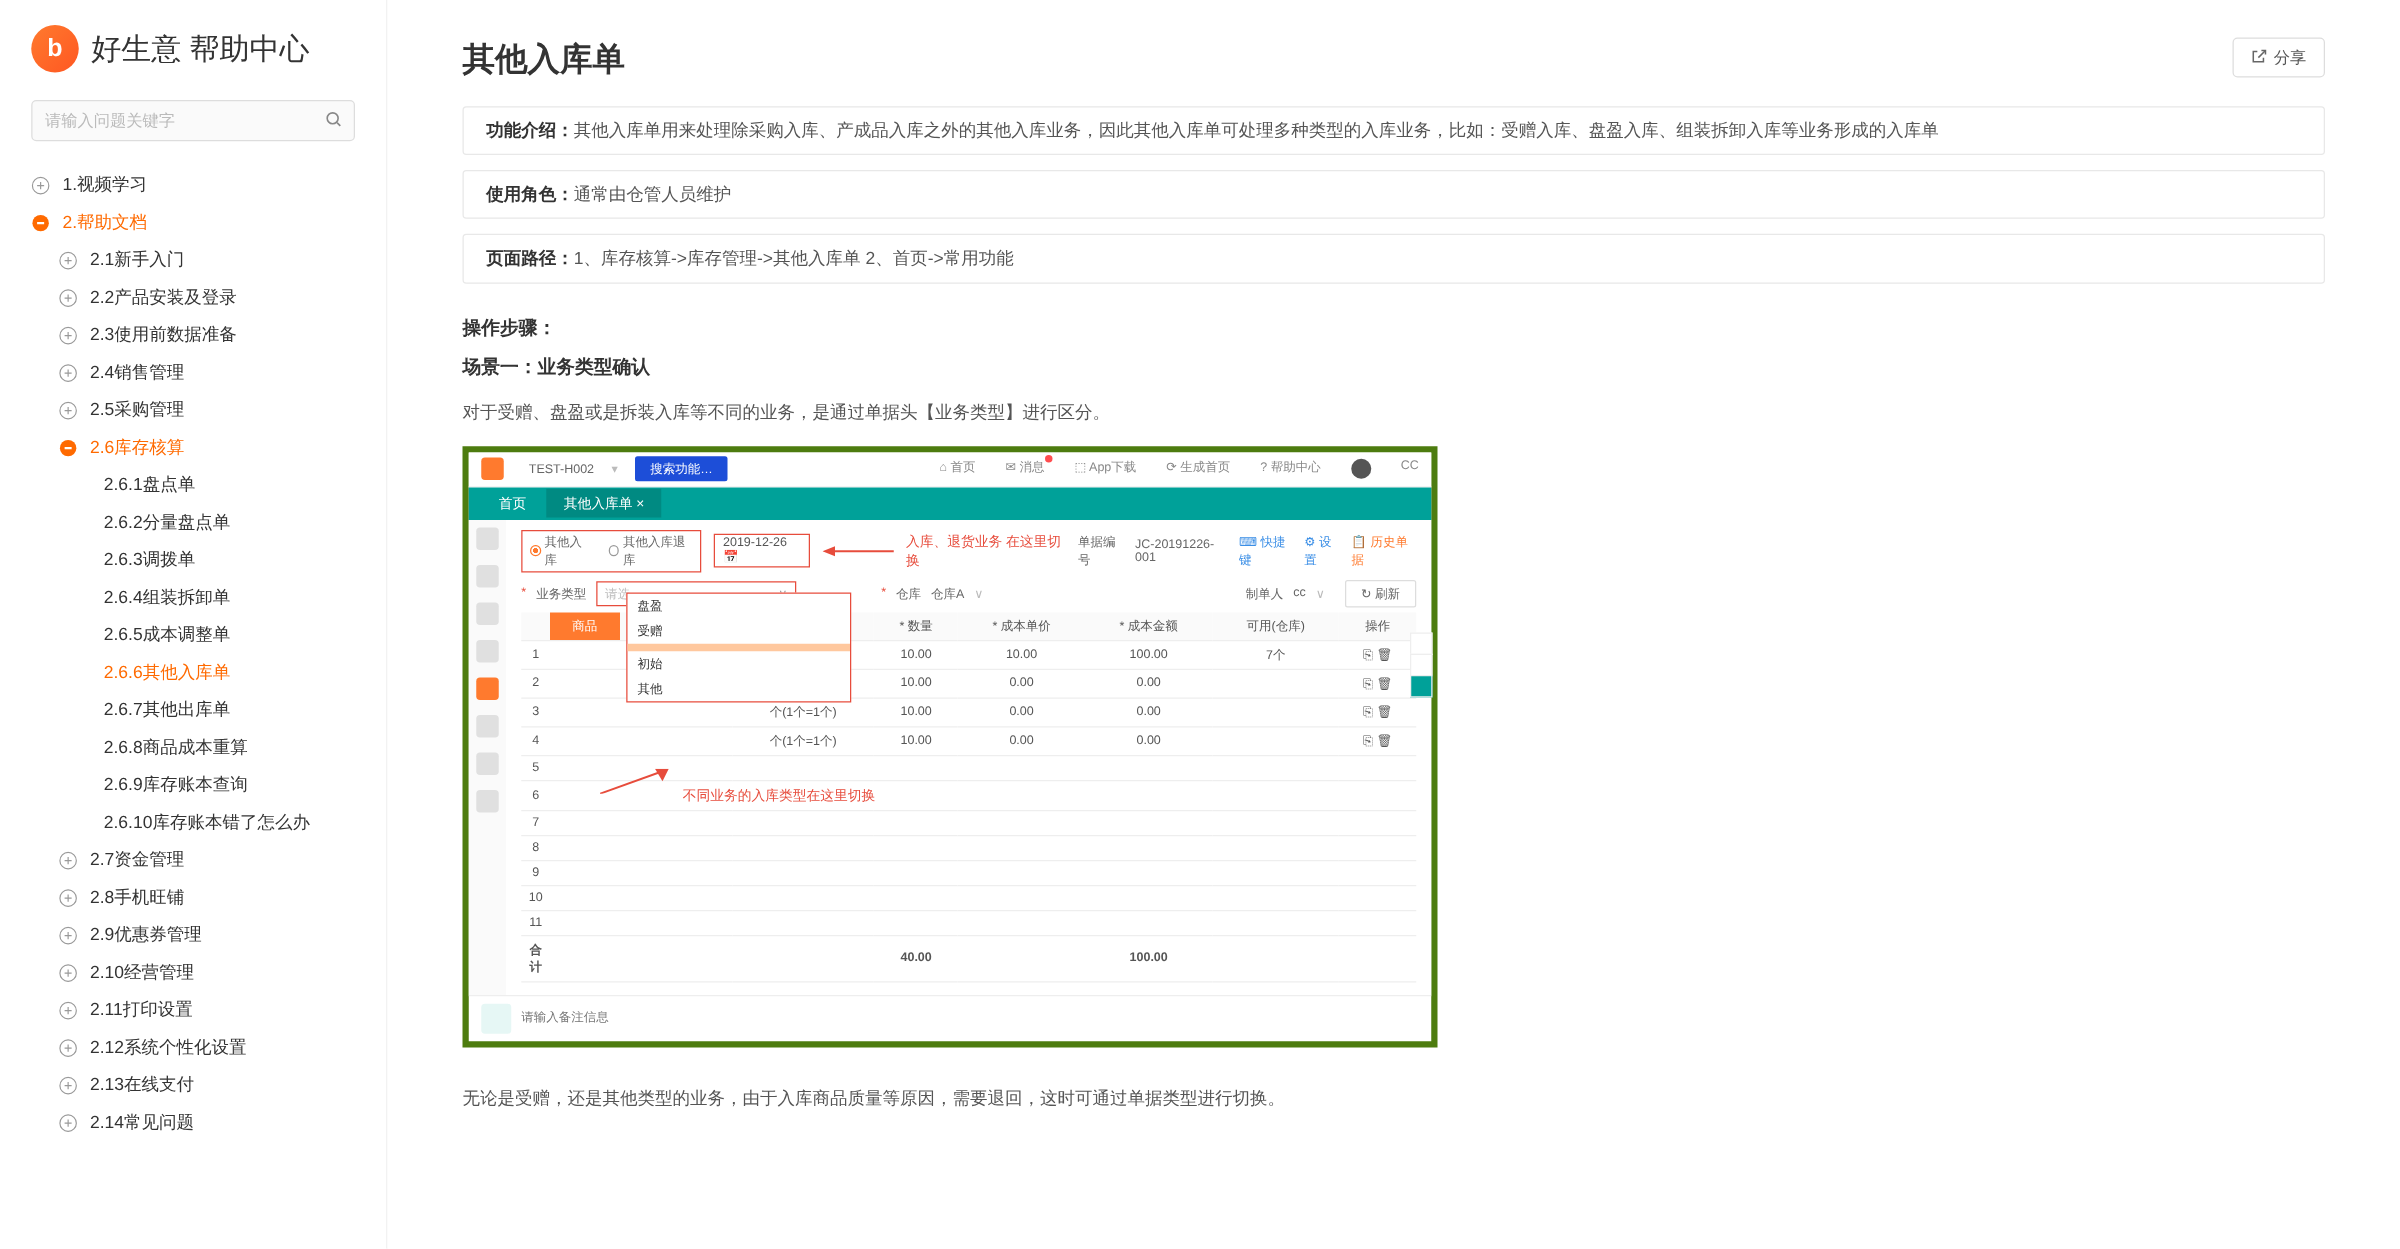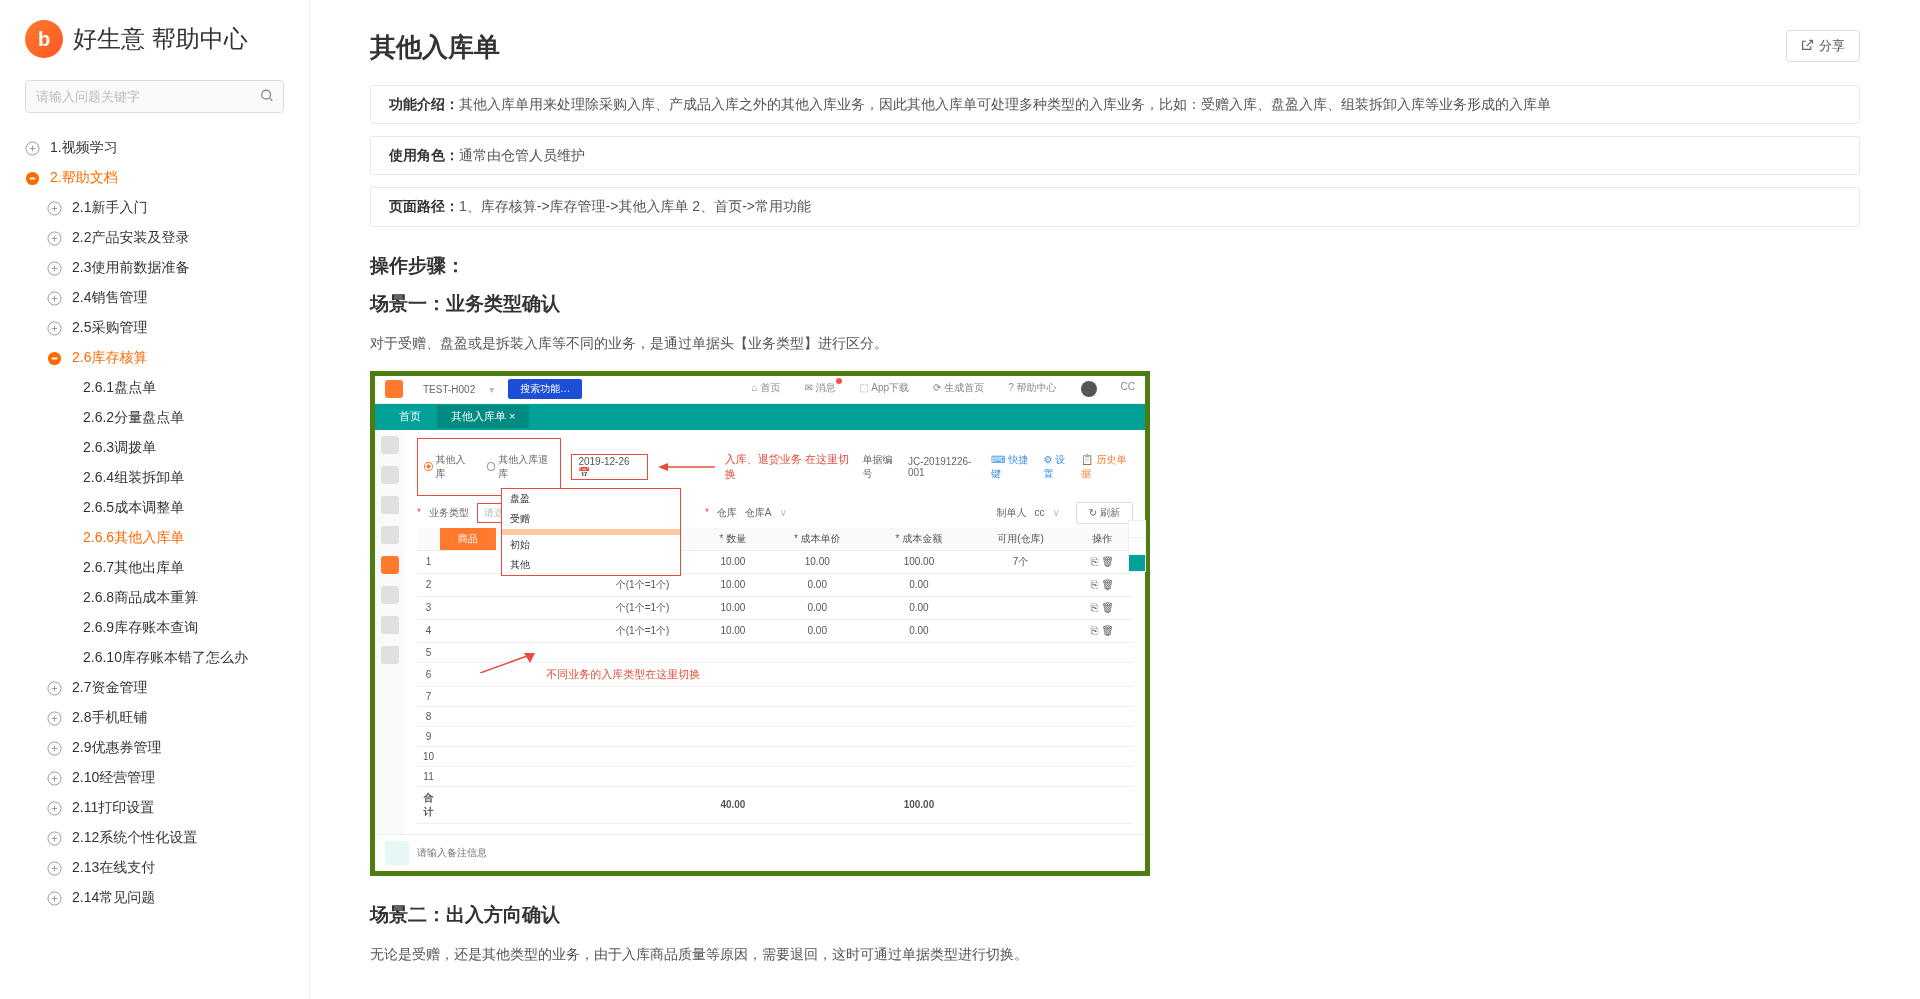--- a/index.html
+++ b/index.html
@@ -22,41 +22,41 @@
 .tree-item.expanded{color:#ff6a00;}
 .tree-toggle{width:15px;height:15px;display:inline-flex;align-items:center;justify-content:center;margin-right:10px;flex-shrink:0;}
 .tree-toggle svg{width:15px;height:15px;}
 .main{flex:1;padding:30px 60px 40px 60px;background:#fff;}
 .page-header{display:flex;justify-content:space-between;align-items:flex-start;margin-bottom:20px;}
 .page-title{font-size:26px;font-weight:bold;color:#333;}
 .share-btn{border:1px solid #ddd;background:#fff;padding:6px 14px;border-radius:4px;font-size:13px;color:#555;cursor:pointer;display:flex;align-items:center;gap:5px;}
 .info-box{border:1px solid #e8e8e8;border-radius:3px;padding:6px 18px;margin-bottom:12px;font-size:14px;color:#555;line-height:1.8;}
 .info-label{font-weight:bold;color:#333;}
 .section{margin-top:26px;}
-.section-heading{font-size:19px;font-weight:bold;color:#333;margin-bottom:12px;}
+.section-heading{font-size:15px;font-weight:bold;color:#333;margin-bottom:12px;}
 .section p{font-size:14px;color:#555;line-height:2;margin-bottom:6px;}
 .screenshot{margin:14px 0 26px 0;border:5px solid #4d7c0f;width:780px;}
 .ss-topbar{height:28px;background:#fff;display:flex;align-items:center;padding:0 10px;font-size:10px;color:#666;gap:14px;border-bottom:1px solid #eee;}
 .ss-logo{width:18px;height:18px;border-radius:3px;background:#ff7a2e;display:inline-block;margin-right:6px;}
 .ss-top-right{margin-left:auto;display:flex;gap:24px;color:#888;}
 .ss-badge{position:relative;}
 .ss-badge::after{content:"";position:absolute;top:-3px;right:-6px;width:6px;height:6px;background:#ff4d4f;border-radius:50%;}
 .ss-tabs{height:26px;background:#00a199;display:flex;align-items:center;padding-left:10px;gap:2px;}
 .ss-tab{padding:4px 14px;font-size:11px;color:#fff;background:transparent;}
 .ss-tab.active{background:#008a82;}
 .ss-body{display:flex;}
 .ss-nav{width:30px;background:#fafafa;display:flex;flex-direction:column;align-items:center;padding-top:6px;gap:12px;}
 .ss-nav-item{width:18px;height:18px;border-radius:3px;background:#e0e0e0;}
 .ss-nav-item.active{background:#ff7a2e;}
 .ss-content{flex:1;background:#fff;padding:8px 12px 10px 12px;position:relative;}
 .ss-row{display:flex;align-items:center;gap:10px;font-size:10px;color:#666;margin-bottom:6px;}
 .ss-radio{display:inline-flex;align-items:center;gap:3px;}
 .ss-radio-dot{width:9px;height:9px;border:1px solid #999;border-radius:50%;display:inline-block;}
 .ss-radio-dot.checked{border-color:#ff7a2e;background:radial-gradient(#ff7a2e 40%,#fff 45%);}
-.ss-redbox{border:1px solid #e74c3c;padding:14px 6px;display:inline-flex;gap:14px;}
+.ss-redbox{border:1px solid #e74c3c;padding:2px 6px;display:inline-flex;gap:14px;}
 .ss-date{border:1px solid #e74c3c;padding:1px 6px;font-size:10px;color:#555;}
 .ss-annot{color:#e74c3c;font-size:11px;}
 .ss-doc-right{margin-left:auto;display:flex;gap:8px;align-items:center;}
 .ss-link{color:#3a8ee6;}
 .ss-link.orange{color:#ff7a2e;}
 .ss-filter{display:flex;align-items:center;gap:8px;font-size:10px;color:#666;margin-bottom:4px;}
 .ss-select-red{border:1px solid #e74c3c;background:#fff;width:160px;padding:2px 6px;display:flex;justify-content:space-between;align-items:center;}
 .ss-dropdown{position:absolute;left:96px;top:58px;width:180px;border:1px solid #e74c3c;background:#fff;font-size:10px;z-index:5;}
 .ss-dd-item{padding:3px 8px;}
 .ss-dd-item.hover{background:#ffc89e;}
@@ -499,18 +499,17 @@
               <div class="ss-sidetool active"></div>
             </div>
           </div>
         </div>
         <div class="ss-remark">
           <div class="ss-remark-icon"></div>
           <input class="ss-remark-input" placeholder="请输入备注信息" style="">
         </div>
       </div>
 
-      <div class="section-heading">场景二：出入方向确认</div>
       <p>无论是受赠，还是其他类型的业务，由于入库商品质量等原因，需要退回，这时可通过单据类型进行切换。</p>
 
     </div>
   </main>
 </div>
 
 </body></html>

